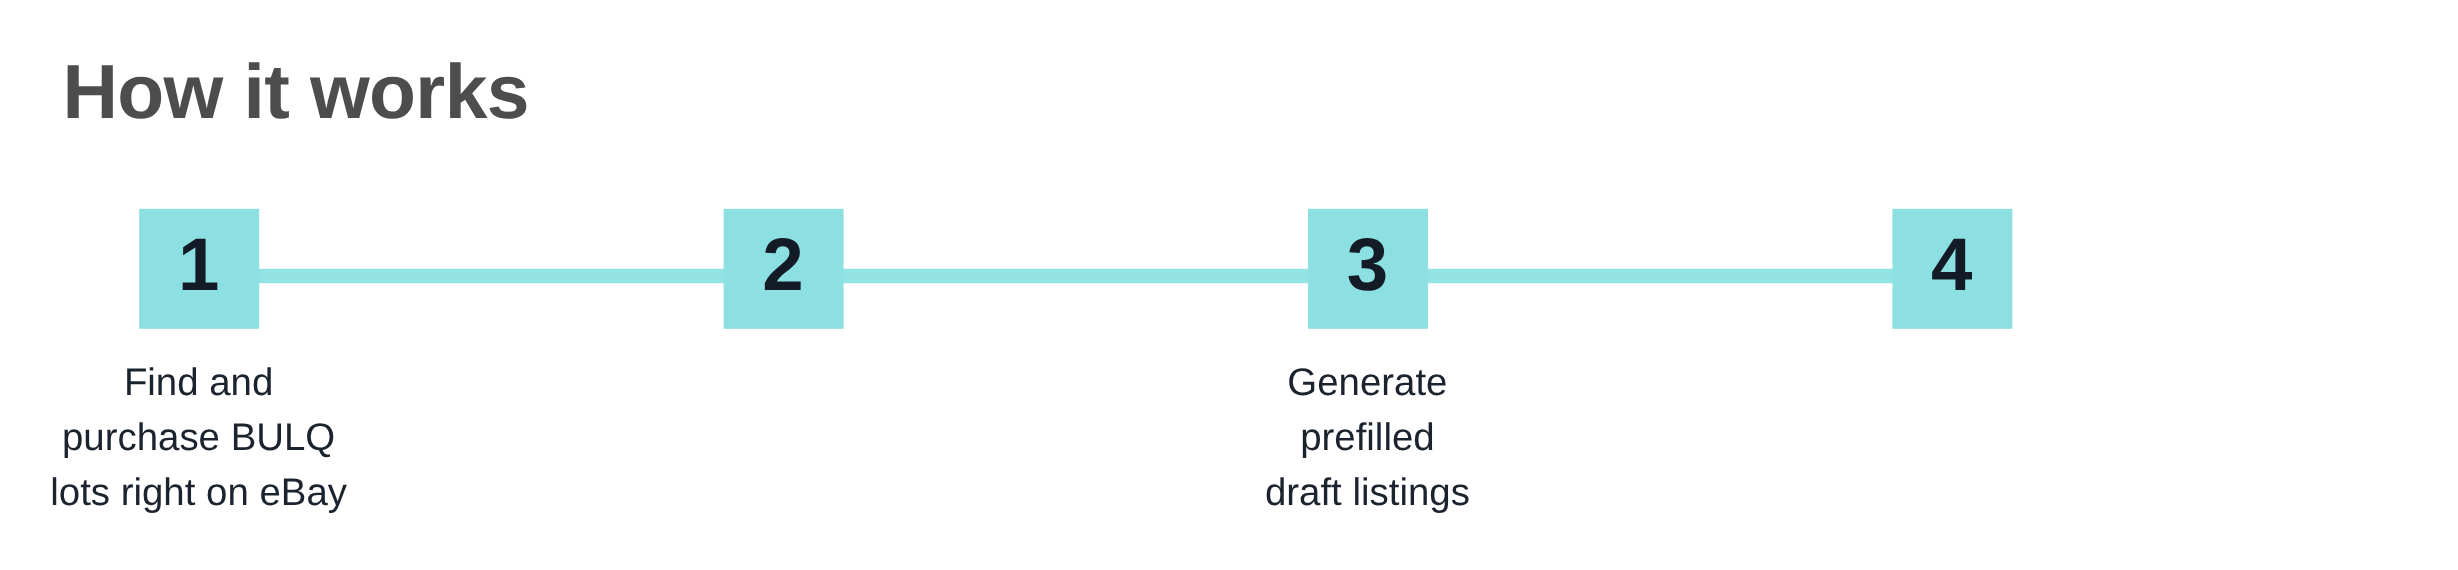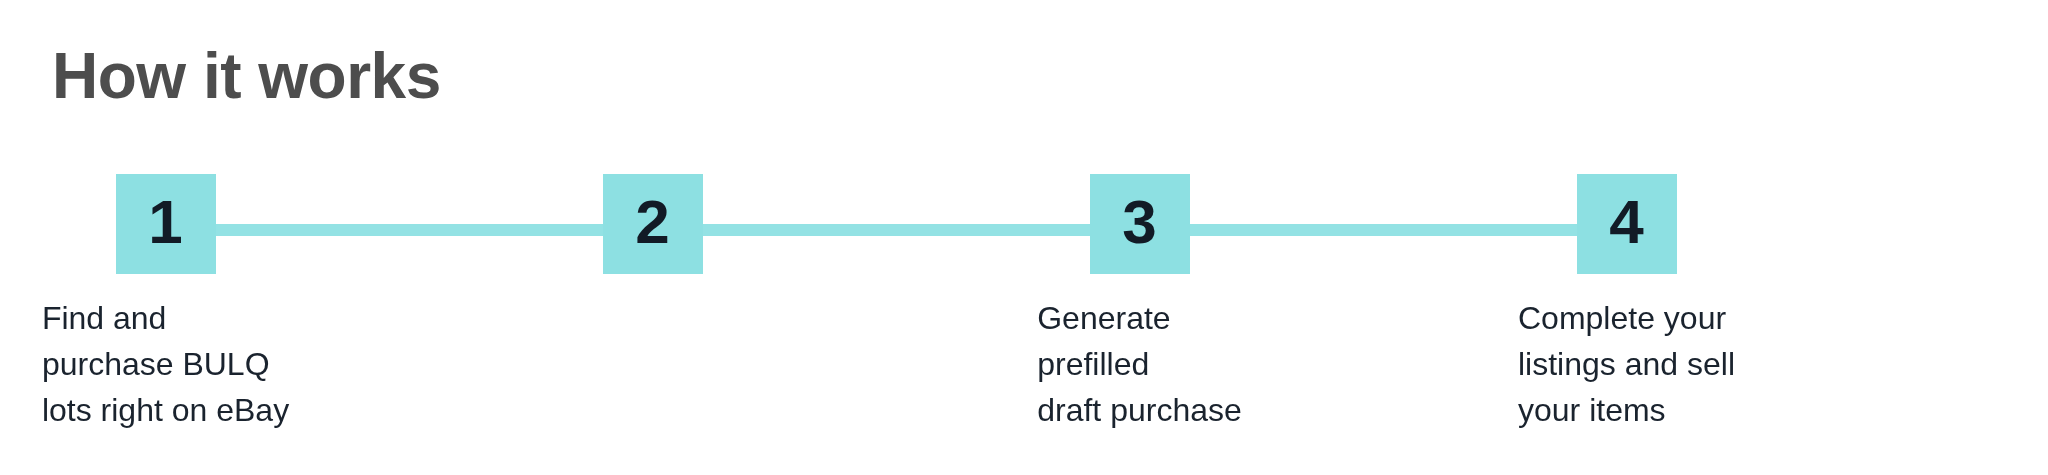--- a/index.html
+++ b/index.html
@@ -68,21 +68,21 @@
     color: #121b26;
     line-height: 1;
     padding-bottom: 4px;
   }
   .step-label {
     margin-top: 21px;
     font-size: 32px;
     line-height: 46px;
     font-weight: 400;
     color: #1a232e;
-    text-align: left;
+    text-align: center;
     white-space: pre-line;
   }
 </style>
 </head>
 <body>
 
 <div class="section">
 
   <h2 class="section-title">How it works</h2>
 
@@ -106,27 +106,24 @@
           <span class="num">2</span>
         </div>
       </div>
 
       <div class="step">
         <div class="num-box">
           <span class="num">3</span>
         </div>
         <div class="step-label">Generate
 prefilled
-draft purchase</div>
+draft listings</div>
       </div>
 
       <div class="step">
         <div class="num-box">
           <span class="num">4</span>
         </div>
-        <div class="step-label">Complete your
-listings and sell
-your items</div>
       </div>
 
     </div>
   </div>
 </div>
 
 </body></html>

